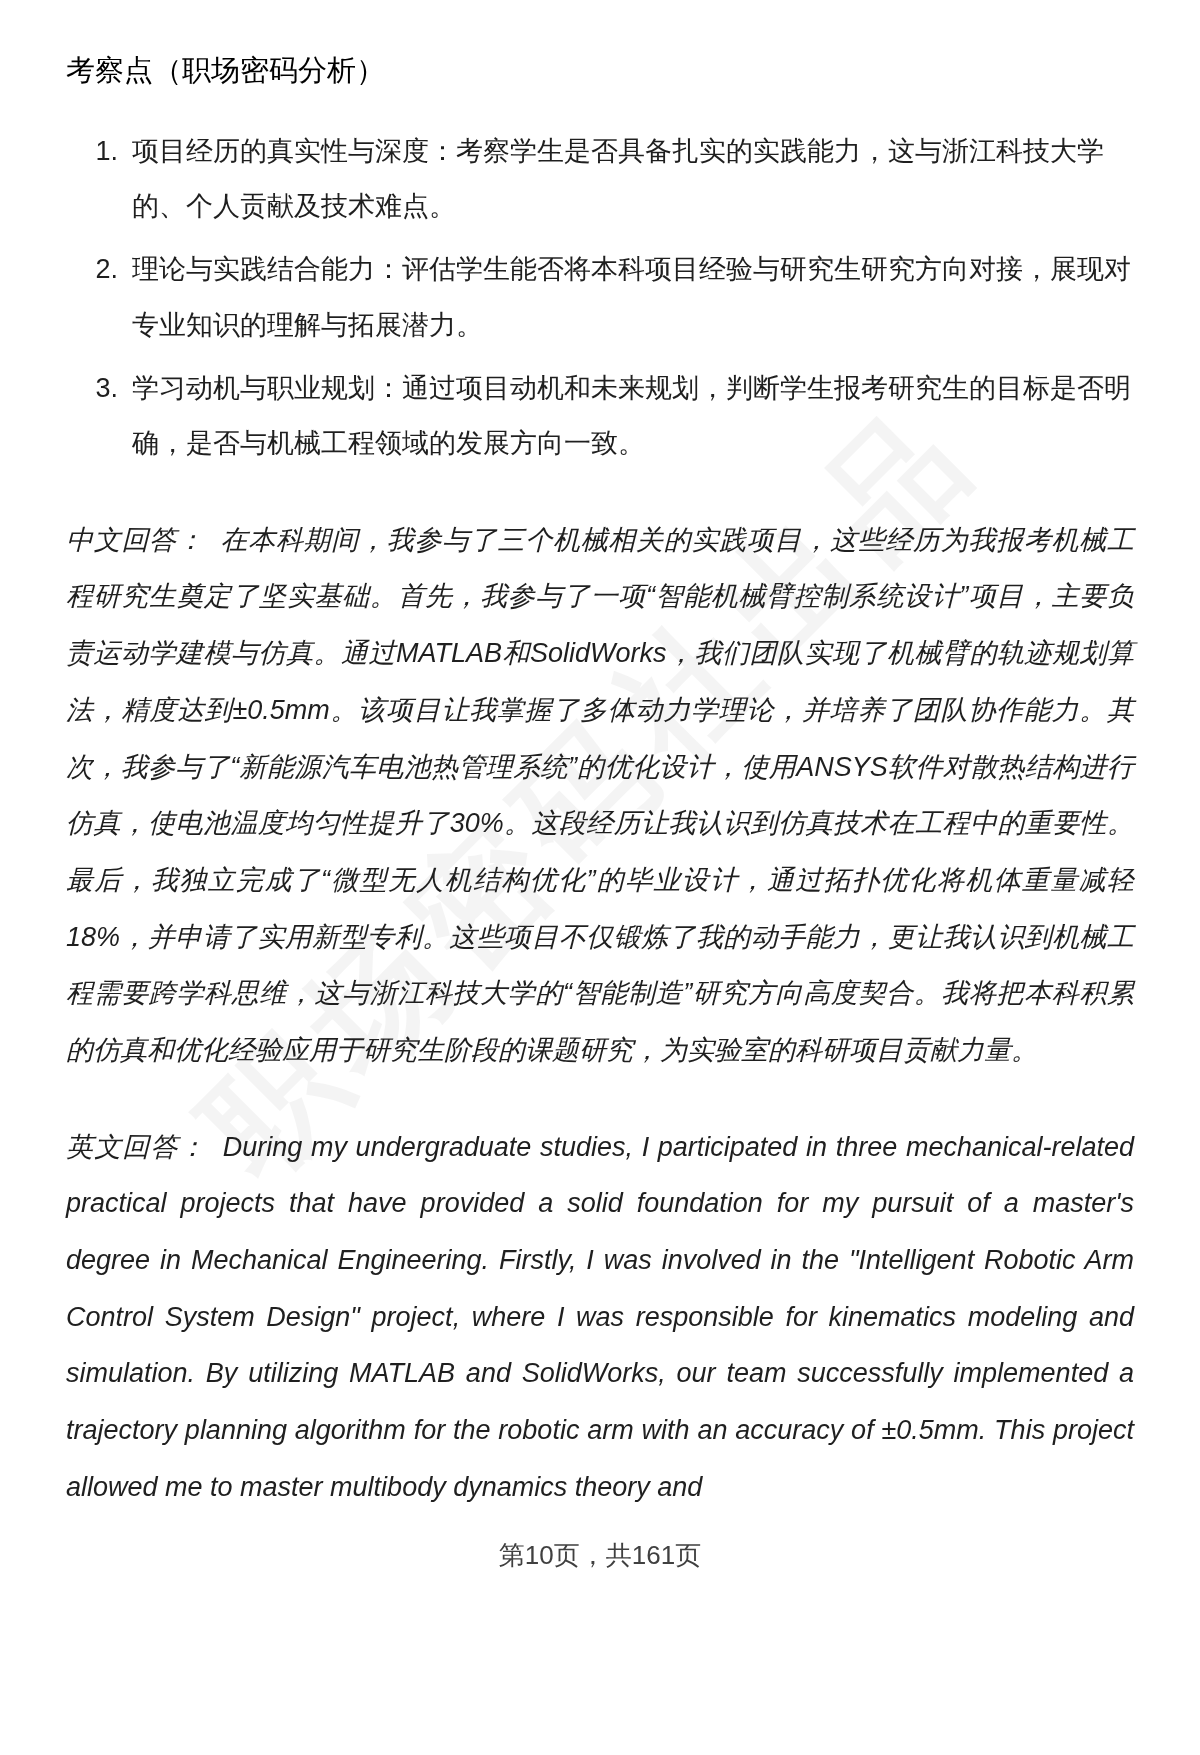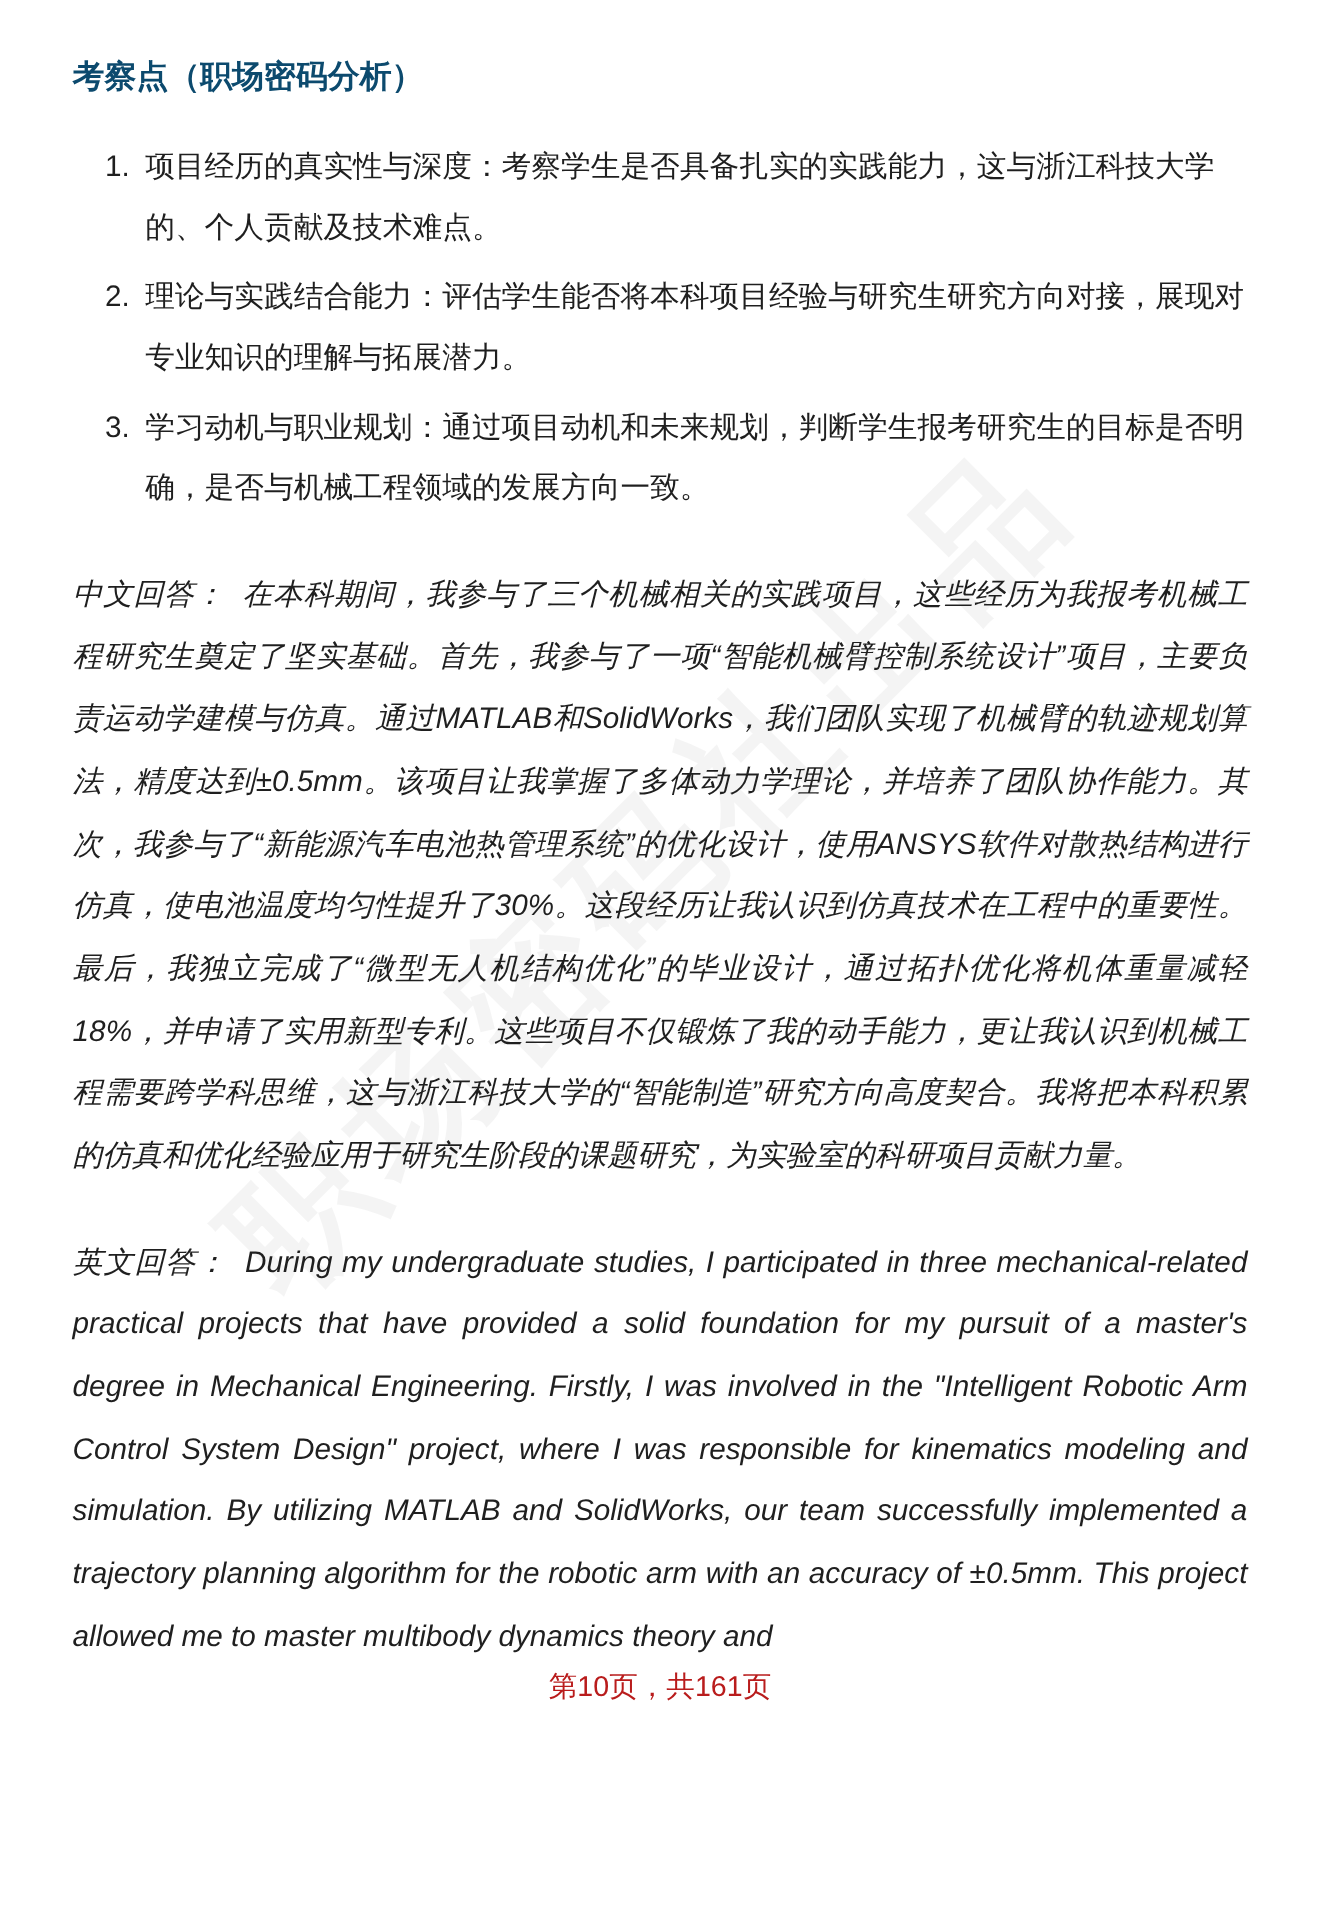--- a/index.html
+++ b/index.html
@@ -34,22 +34,22 @@
     z-index: 0;
     user-select: none;
   }
   .content {
     position: relative;
     z-index: 1;
   }
   .title {
     margin: 0 0 34px 0;
     font-size: 29px;
-    font-weight: 700;
-    color: #0c4a6e;
+    font-weight: 400;
+    color: #000000;
     line-height: 1.3;
   }
   .points {
     margin: 0 0 14px 0;
     padding: 0;
     list-style: none;
   }
   .point {
     display: flex;
     align-items: flex-start;
@@ -73,25 +73,25 @@
     line-height: 2.1;
     text-align: justify;
     font-style: italic;
   }
   .para .label {
     margin-right: 16px;
   }
   .footer {
     position: relative;
     z-index: 1;
-    margin-top: 0;
+    margin-top: 22px;
     text-align: center;
     font-size: 26px;
     line-height: 1.4;
-    color: #b91c1c;
+    color: #404040;
   }
 </style>
 </head>
 <body>
 
 <div class="page">
 
   <div class="watermark">职场密码社出品</div>
 
   <div class="content">

